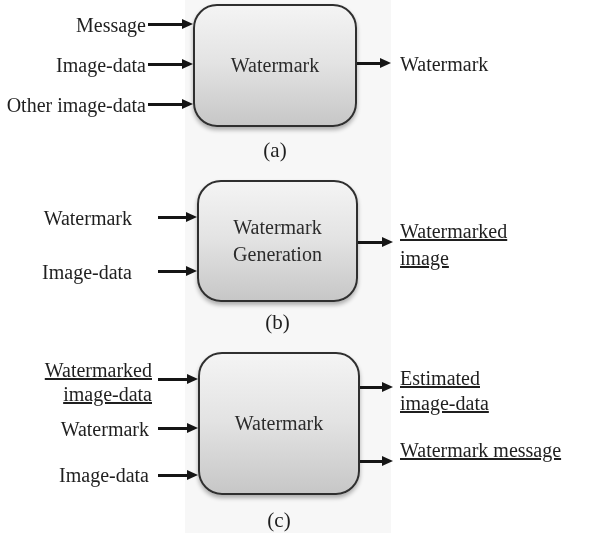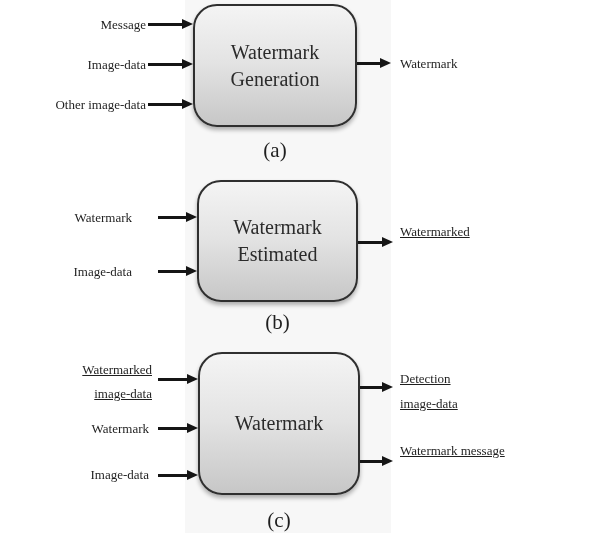--- a/index.html
+++ b/index.html
@@ -12,21 +12,21 @@
   .procbox {
     position:absolute; box-sizing:border-box;
     border:2px solid var(--box-border); border-radius:24px;
     background:linear-gradient(to bottom, var(--box-top) 0%, var(--box-mid) 48%, var(--box-bottom) 100%);
     box-shadow:0 3px 4px rgba(0,0,0,0.30);
     display:flex; align-items:center; justify-content:center; text-align:center;
   }
   .boxlabel { font-size:20px; line-height:27px; color:#2b2b2b; }
   .boxlabel span { display:block; }
 
-  .lbl { position:absolute; font-size:13px; line-height:24px; white-space:nowrap; color:#1f1f1f; }
+  .lbl { position:absolute; font-size:20px; line-height:24px; white-space:nowrap; color:#1f1f1f; }
   .lbl span { display:block;text-decoration:underline; }
   .r { text-align:right; }
 
   .caption { position:absolute; text-align:center; font-size:21px; color:#1f1f1f; }
 
   .arrow { position:absolute; height:11px; }
   .arrow .shaft { position:absolute; left:0; right:8px; top:4px; height:3px; background:var(--ink); }
   .arrow .head {
     position:absolute; right:0; top:0; width:0; height:0;
     border-top:5.5px solid transparent; border-bottom:5.5px solid transparent;
@@ -53,21 +53,20 @@
         <i class="head"></i>
     </div>
     <div class="arrow" style="left:148px; top:99px; width:45px;">
       <i class="shaft"></i>
         <i class="head"></i>
     </div>
 
     <div class="procbox" style="left:193px; top:4px; width:164px; height:123px;">
       <div class="boxlabel">
         <span>Watermark</span>
-        <span>Generation</span>
       </div>
     </div>
 
     <div class="arrow" style="left:357px; top:58px; width:34px;">
       <i class="shaft"></i>
         <i class="head"></i>
     </div>
     <div class="lbl" style="left:400px; top:52px;">Watermark</div>
 
     <div class="caption" style="left:193px; top:138px; width:164px;">(a)</div>
@@ -82,30 +81,31 @@
         <i class="head"></i>
     </div>
     <div class="arrow" style="left:158px; top:266px; width:39px;">
       <i class="shaft"></i>
         <i class="head"></i>
     </div>
 
     <div class="procbox" style="left:197px; top:180px; width:161px; height:122px;">
       <div class="boxlabel">
         <span>Watermark</span>
-        <span>Estimated</span>
+        <span>Generation</span>
       </div>
     </div>
 
     <div class="arrow" style="left:358px; top:237px; width:35px;">
       <i class="shaft"></i>
         <i class="head"></i>
     </div>
     <div class="lbl" style="left:400px; top:218px; line-height:27px;">
       <span>Watermarked</span>
+      <span>image</span>
     </div>
 
     <div class="caption" style="left:197px; top:310px; width:161px;">(b)</div>
   </div>
 
   <div>
     <div class="lbl r" style="right:452px; top:358px; line-height:24px;">
       <span>Watermarked</span>
       <span>image-data</span>
     </div>
@@ -129,21 +129,21 @@
       <div class="boxlabel">
         <span>Watermark</span>
       </div>
     </div>
 
     <div class="arrow" style="left:360px; top:382px; width:33px;">
       <i class="shaft"></i>
         <i class="head"></i>
     </div>
     <div class="lbl" style="left:400px; top:366px; line-height:25px;">
-      <span>Detection</span>
+      <span>Estimated</span>
       <span>image-data</span>
     </div>
 
     <div class="arrow" style="left:360px; top:456px; width:33px;">
       <i class="shaft"></i>
         <i class="head"></i>
     </div>
     <div class="lbl" style="left:400px; top:438px; line-height:25px;">
       <span>Watermark message</span>
     </div>

